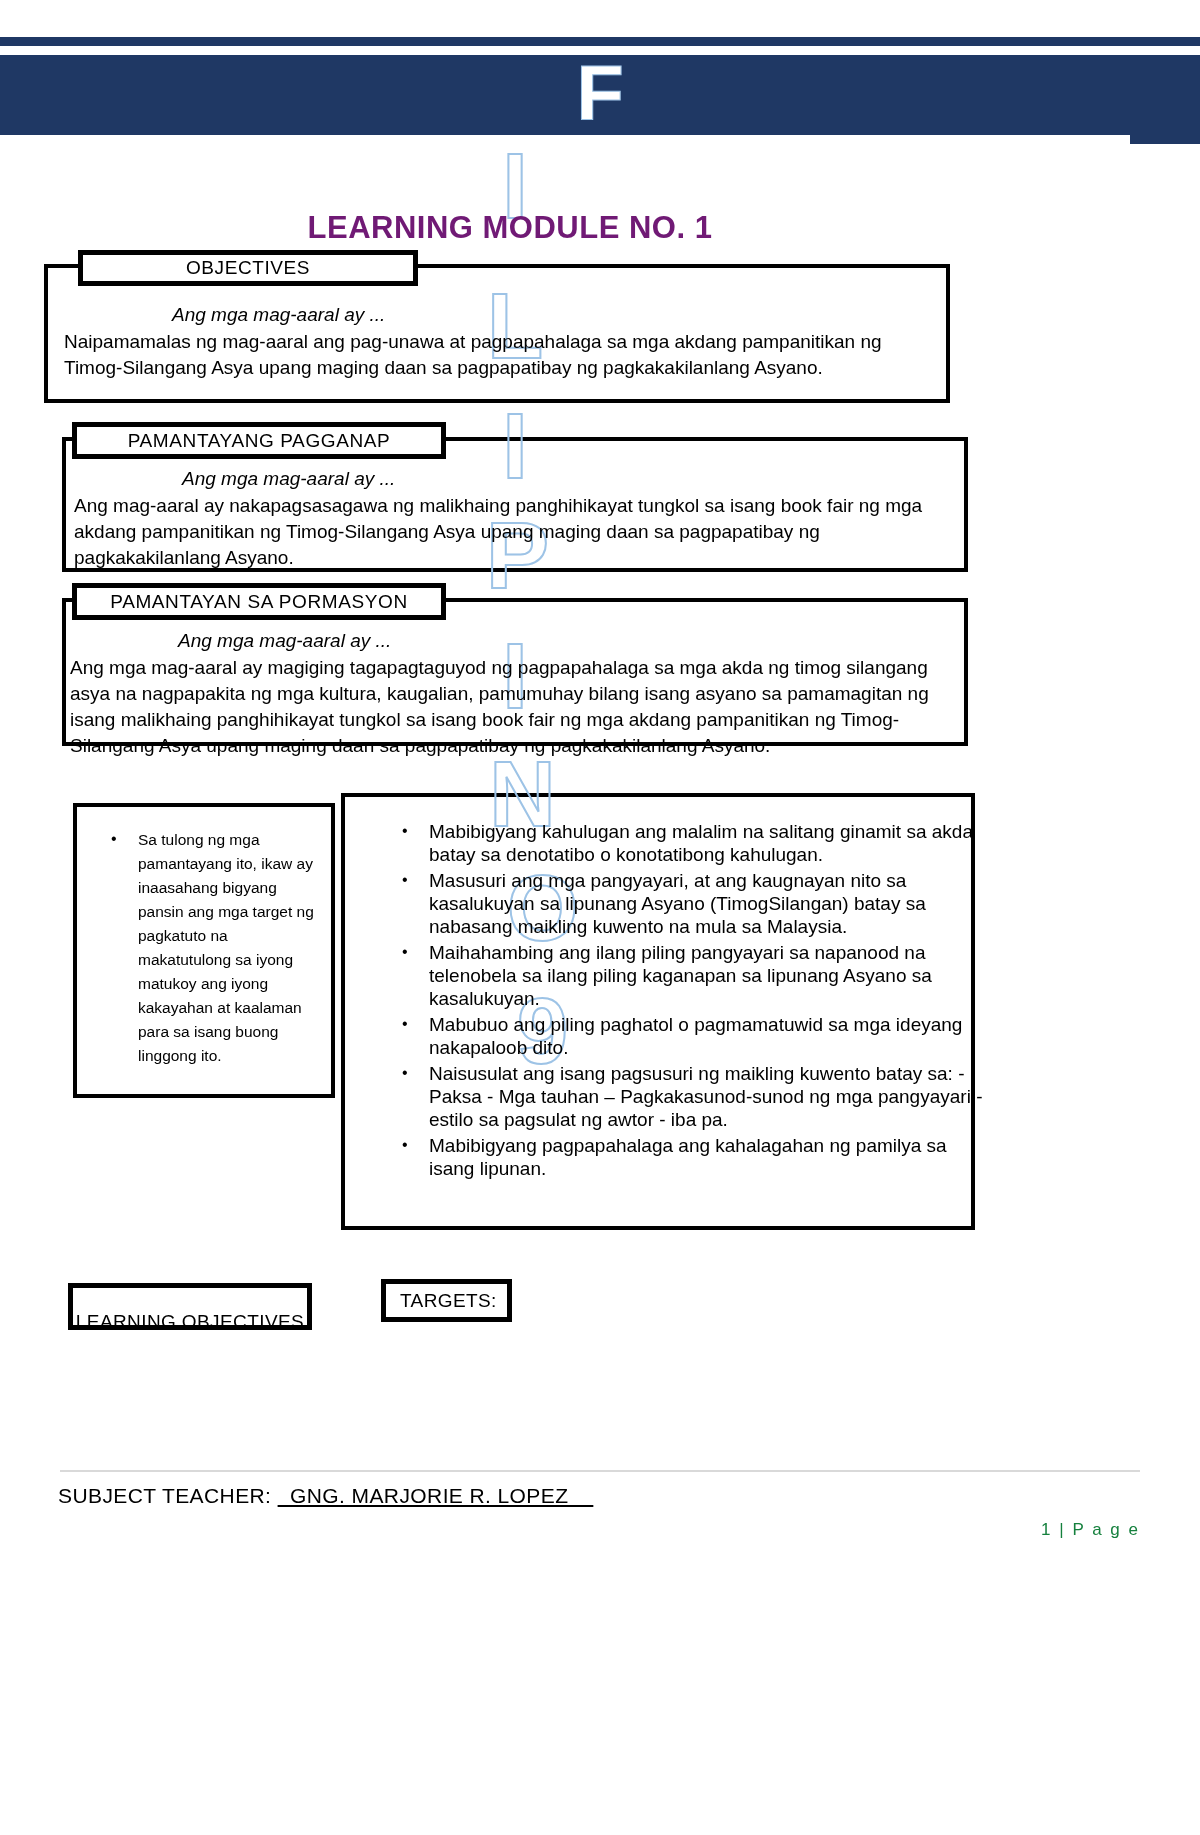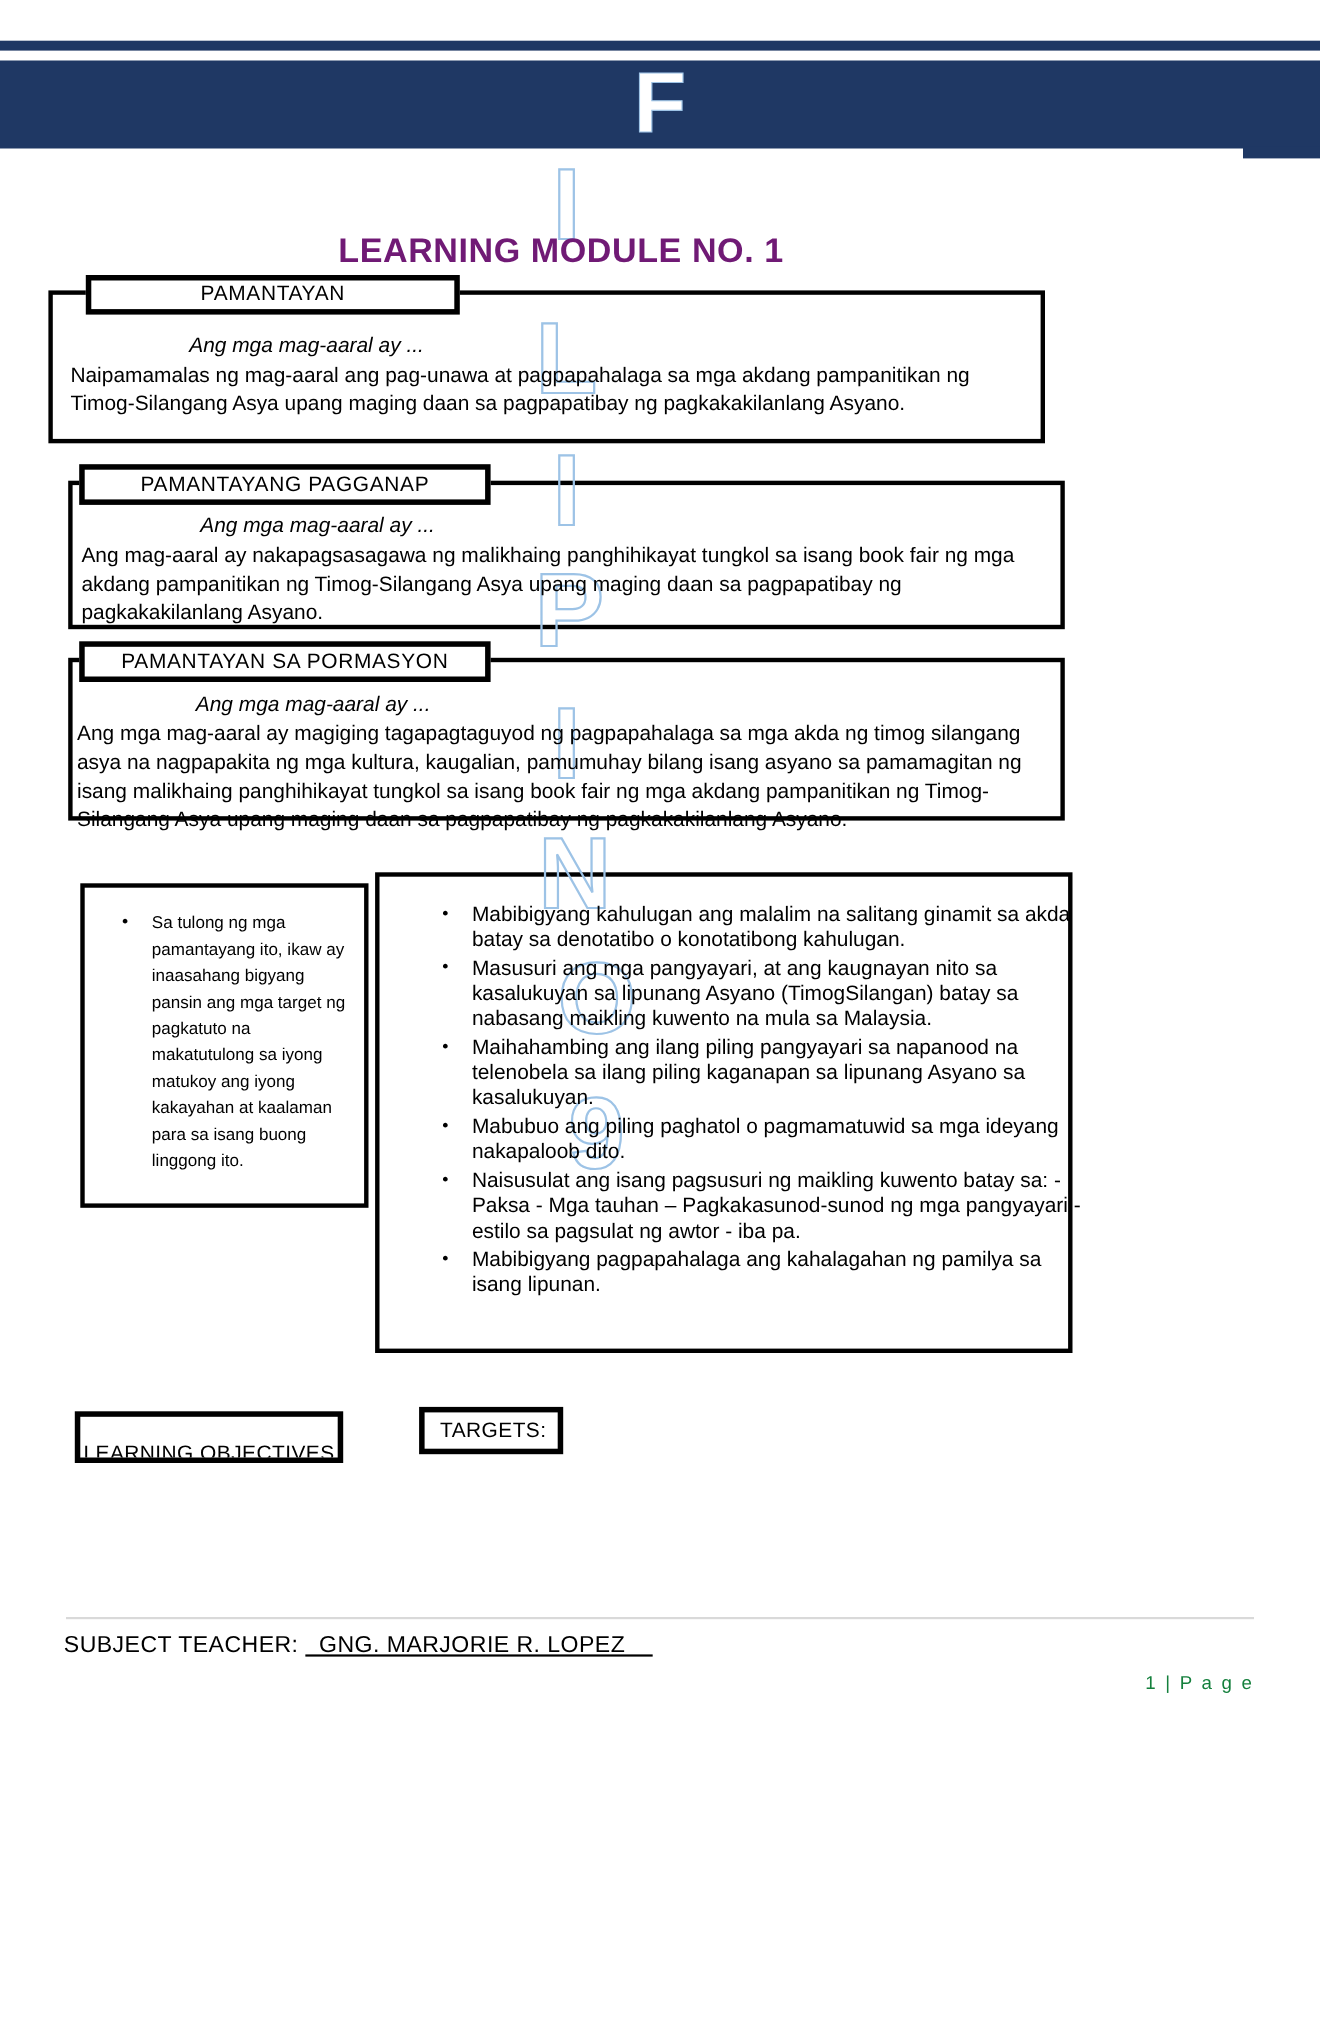--- a/index.html
+++ b/index.html
@@ -231,21 +231,21 @@
 <div class="wm" style="left:480px; top:400px; width:70px; font-size:92px;">I</div>
 <div class="wm" style="left:480px; top:508px; width:75px; font-size:95px;">P</div>
 <div class="wm" style="left:480px; top:630px; width:70px; font-size:92px;">I</div>
 <div class="wm" style="left:480px; top:748px; width:85px; font-size:92px;">N</div>
 <div class="wm" style="left:500px; top:862px; width:85px; font-size:92px;">O</div>
 <div class="wm" style="left:500px; top:985px; width:85px; font-size:92px;">9</div>
 
 <div class="page-title">LEARNING MODULE NO. 1</div>
 
 <div class="std-box" style="left:44px; top:264px; width:906px; height:139px;"></div>
-<div class="std-label" style="left:78px; top:250px; width:340px; height:36px;">PAMANTAYAN</div>
+<div class="std-label" style="left:78px; top:250px; width:340px; height:36px;">OBJECTIVES</div>
 <div class="std-body" style="left:64px; top:302px; width:880px;">
   <span class="std-lead">Ang mga mag-aaral ay ...</span>
   <span class="std-para">Naipamamalas ng mag-aaral ang pag-unawa at pagpapahalaga sa mga akdang pampanitikan ng Timog-Silangang Asya upang maging daan sa pagpapatibay ng pagkakakilanlang Asyano.</span>
 </div>
 
 <div class="std-box" style="left:62px; top:437px; width:906px; height:135px;"></div>
 <div class="std-label" style="left:72px; top:422px; width:374px; height:37px;text-align:center;">PAMANTAYANG PAGGANAP</div>
 <div class="std-body" style="left:74px; top:466px; width:876px;">
   <span class="std-lead">Ang mga mag-aaral ay ...</span>
   <span class="std-para">Ang mag-aaral ay nakapagsasagawa ng malikhaing panghihikayat tungkol sa isang book fair ng mga akdang pampanitikan ng Timog-Silangang Asya upang maging daan sa pagpapatibay ng pagkakakilanlang Asyano.</span>

